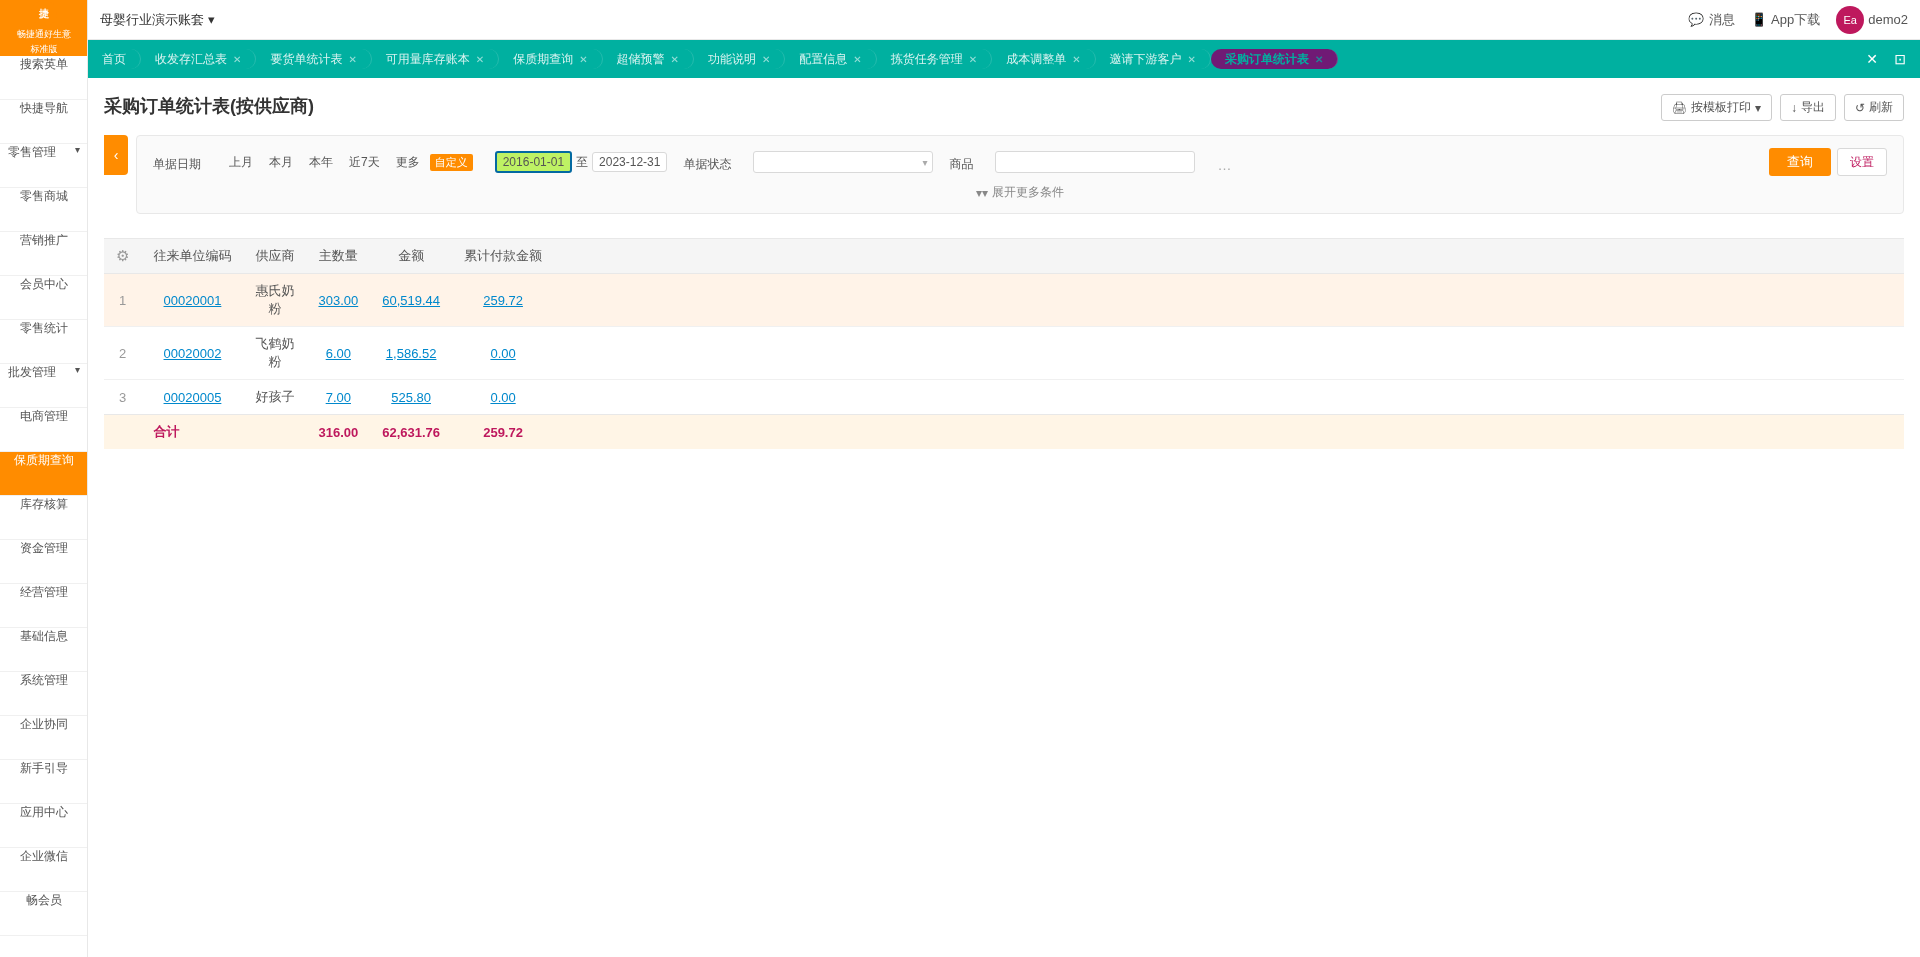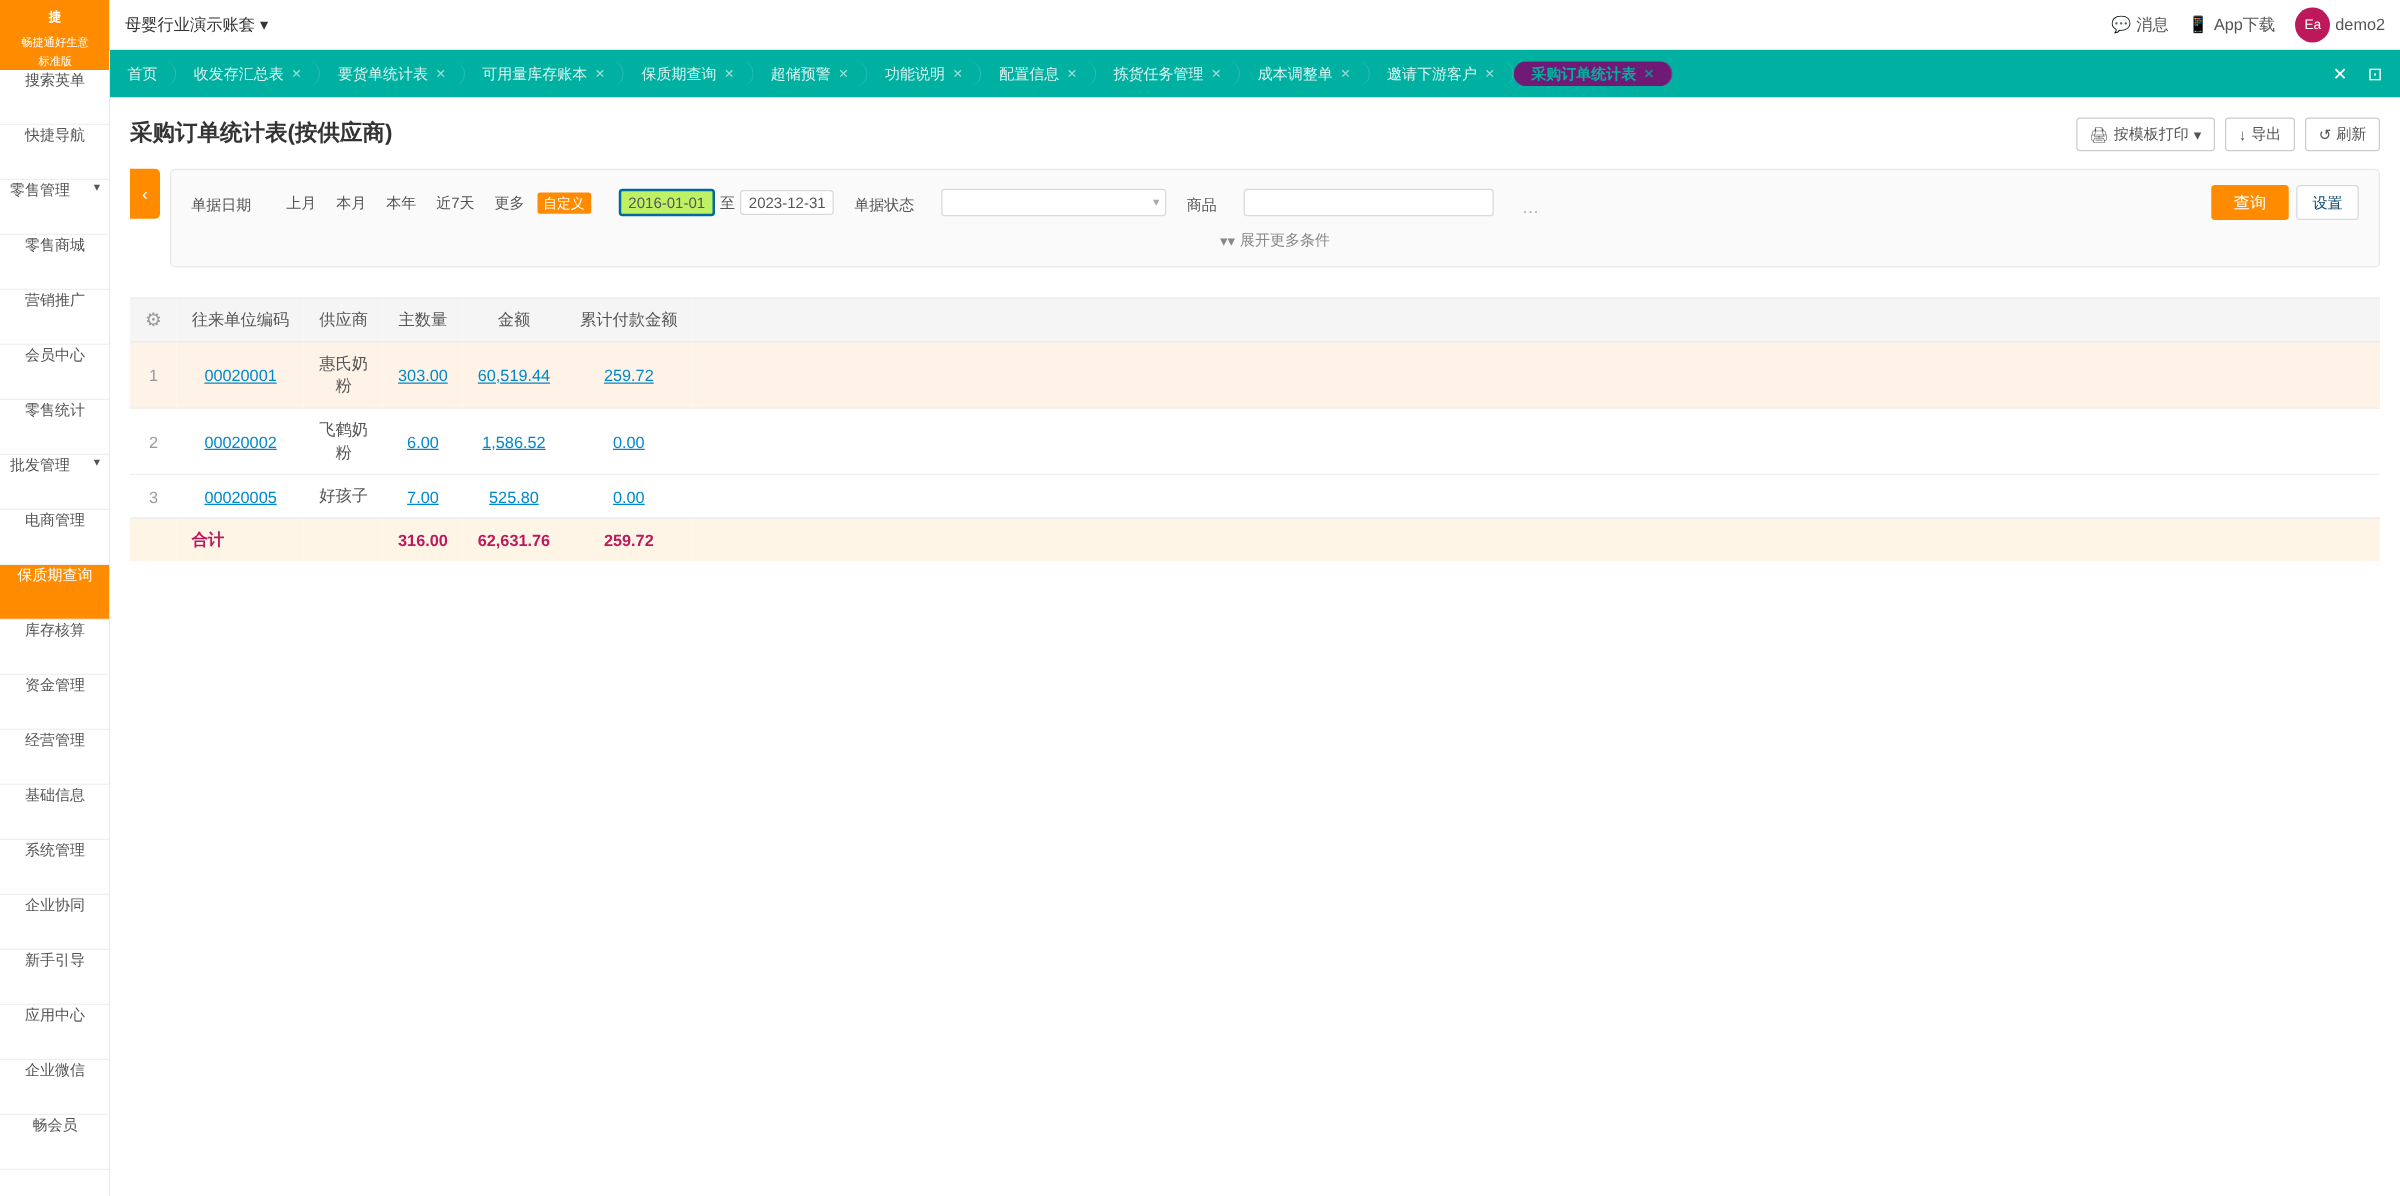--- a/index.html
+++ b/index.html
@@ -326,21 +326,21 @@
       color: #fff;
       border: none;
       padding: 5px 18px;
       border-radius: 3px;
       cursor: pointer;
       font-size: 13px;
     }
     .btn-settings {
       border: 1px solid #d9d9d9;
       background: #fff;
-      color: #0c4a6e;
+      color: #be185d;
       padding: 4px 12px;
       border-radius: 3px;
       cursor: pointer;
       font-size: 12px;
     }
     .query-btn-area {
       display: flex;
       flex-direction: row;
       gap: 6px;
     }

